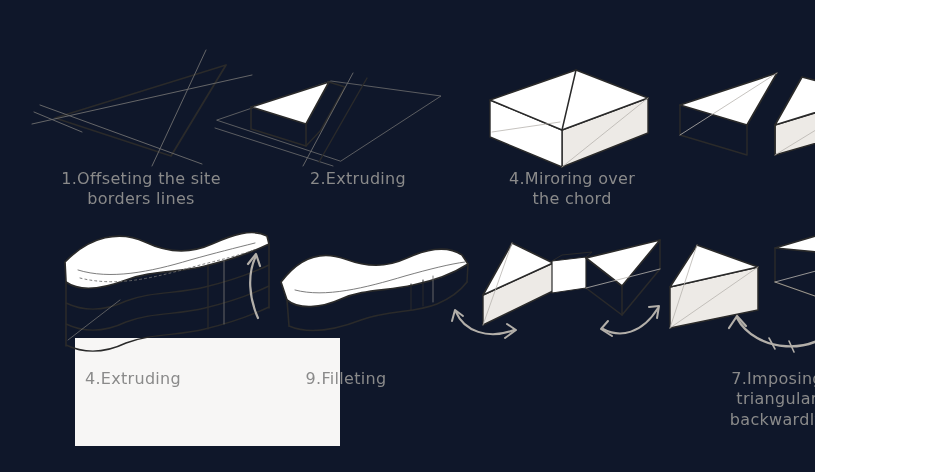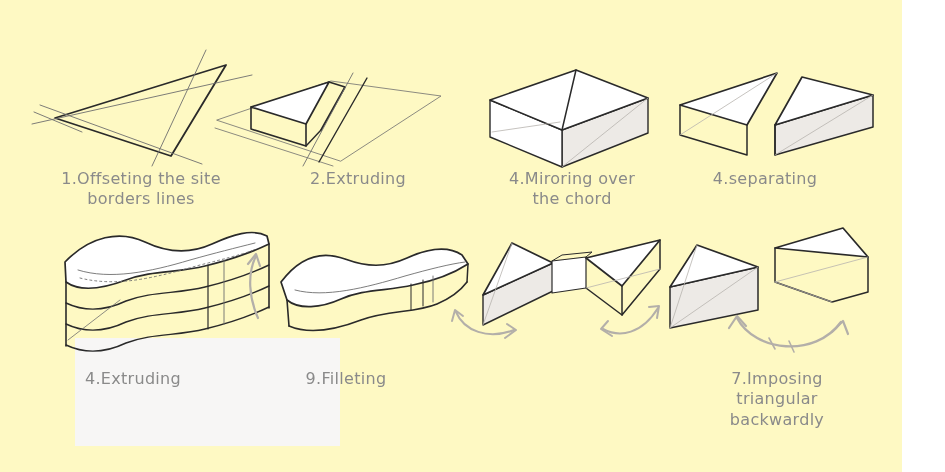--- a/index.html
+++ b/index.html
@@ -1,17 +1,17 @@
 <!DOCTYPE html>
 <html><head>
 <meta charset="utf-8">
 <style>
   html,body{margin:0;padding:0;background:#ffffff;}
   body{width:945px;height:472px;font-family:"DejaVu Sans","Liberation Sans",sans-serif;}
-  .canvas{position:relative;width:902px;height:472px;overflow:hidden;background:#fef9c3;}
+  .canvas{position:relative;width:815px;height:472px;overflow:hidden;background:#0f172a;}
   .bg-panel{position:absolute;left:75px;top:338px;width:265px;height:108px;background:#f7f6f5;}
   .sketch{position:absolute;}
   .step-label{
     position:absolute;
     color:#8a8a8a;
     font-size:16px;
     line-height:1.28;
     letter-spacing:.3px;
     text-align:center;
     white-space:pre-line;
@@ -139,21 +139,20 @@
       <path class="arrow" stroke-width="1.6" d="M 104 118 L 110 129"></path>
       <path class="arrow" stroke-width="1.6" d="M 124 121 L 129 132"></path>
     </g>
   </svg>
 
   <div class="step-label" style="left:141px;top:169px">1.Offseting the site
 borders lines</div>
   <div class="step-label" style="left:358px;top:169px">2.Extruding</div>
   <div class="step-label" style="left:572px;top:169px">4.Miroring over
 the chord</div>
-  <div class="step-label" style="left:765px;top:169px">4.separating</div>
 
   <div class="step-label" style="left:133px;top:369px">4.Extruding</div>
   <div class="step-label" style="left:346px;top:369px">9.Filleting</div>
   <div class="step-label" style="left:777px;top:369px">7.Imposing
 triangular
 backwardly</div>
 
 </div>
 
 </body></html>

